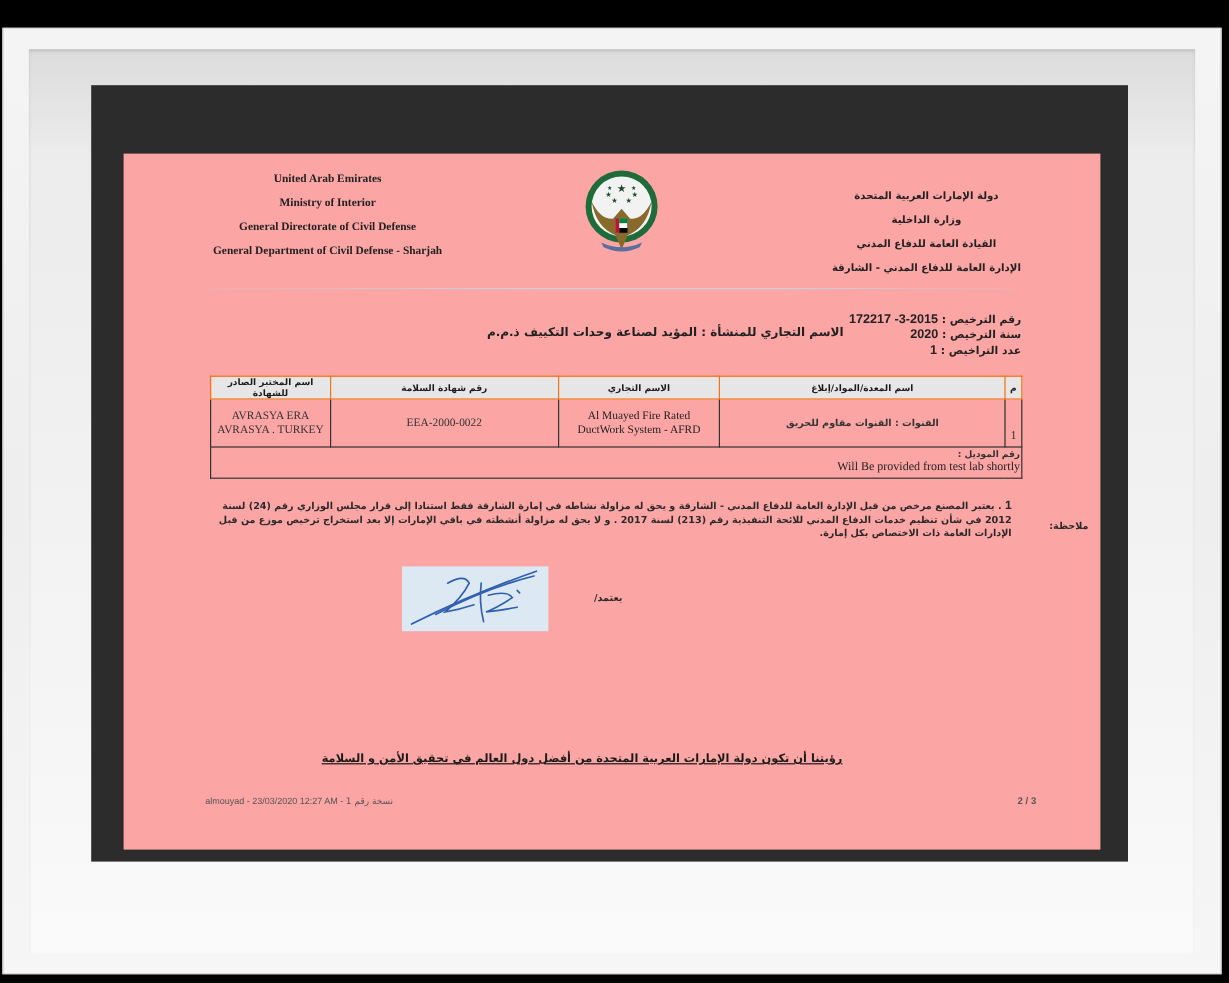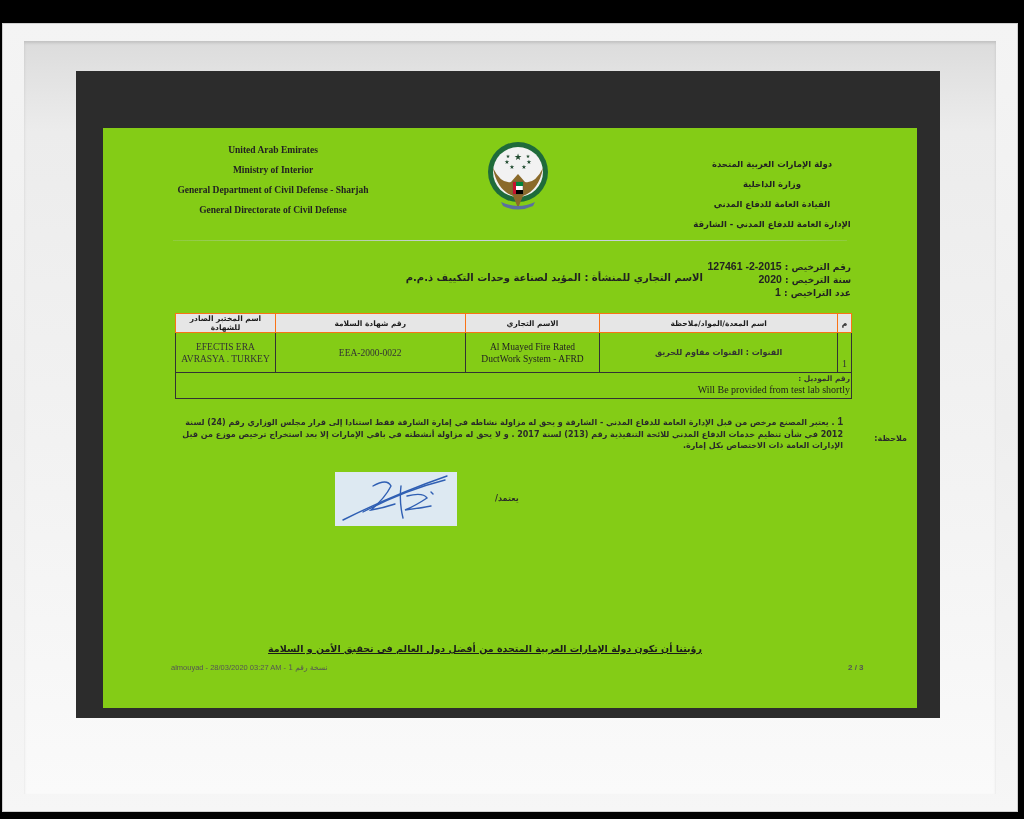--- a/index.html
+++ b/index.html
@@ -15,21 +15,21 @@
       position: absolute; left: 22px; top: 18px; right: 22px; bottom: 18px;
       background: linear-gradient(180deg, #dcdcdc 0%, #ececec 12%, #f3f3f3 60%, #fafafa 100%);
       box-shadow: inset 0 2px 3px rgba(0,0,0,0.12);
     }
     .mat {
       position: absolute; left: 76px; top: 71px; width: 864px; height: 647px;
       background: #2c2c2c;
     }
     .paper {
       position: absolute; left: 103px; top: 128px; width: 814px; height: 580px;
-      background: #84cc16;
+      background: #fca5a5;
       color: #1b1b1b;
     }
 
     .hdr-en { position: absolute; left: 60px; top: 12px; width: 220px; text-align: center; font-size: 9.5px; font-weight: bold; line-height: 20px; color: #222; }
     .hdr-ar { position: absolute; right: 60px; top: 14px; width: 170px; text-align: center; font-size: 8.5px; font-weight: bold; line-height: 20px; direction: rtl; font-family: "DejaVu Sans", sans-serif; color: #222; margin-top: 12px; }
 
     .emblem { position: absolute; left: 380px; top: 10px; width: 70px; height: 78px; }
 
     .hr-line { position: absolute; left: 70px; right: 70px; top: 112px; height: 1px; background: linear-gradient(90deg, rgba(190,200,215,0.2), #c8d0dc 40%, #c8d0dc 70%, rgba(190,200,215,0.2)); }
 
@@ -47,40 +47,40 @@
     .model-label { direction: rtl; font-family: "DejaVu Sans", sans-serif; font-size: 7.5px; font-weight: bold; }
     .model-val { font-size: 10px; color: #222; }
 
     .notes { position: absolute; left: 70px; top: 288px; width: 670px; direction: rtl; font-family: "DejaVu Sans", sans-serif; font-size: 8px; font-weight: bold; line-height: 11.5px; color: #2a2a2a; text-align: right; }
     .notes-label { position: absolute; right: 10px; top: 306px; direction: rtl; font-family: "DejaVu Sans", sans-serif; font-size: 8px; font-weight: bold; color: #2a2a2a; }
     .note-num { font-family: "Liberation Sans", sans-serif; font-size: 10px; }
 
     .signature { position: absolute; left: 232px; top: 344px; width: 122px; height: 54px; background: #dde9f2; }
     .approve-label { position: absolute; left: 392px; top: 366px; direction: rtl; font-family: "DejaVu Sans", sans-serif; font-size: 8px; font-weight: bold; color: #2a2a2a; }
 
-    .vision { position: absolute; left: 231px; top: 515px; width: 368px; text-align: center; direction: rtl; font-family: "DejaVu Sans", sans-serif; font-size: 9.5px; font-weight: bold; text-decoration: underline; color: #1b1b1b; white-space: nowrap; }
+    .vision { position: absolute; left: 231px; top: 499px; width: 368px; text-align: center; direction: rtl; font-family: "DejaVu Sans", sans-serif; font-size: 9.5px; font-weight: bold; text-decoration: underline; color: #1b1b1b; white-space: nowrap; }
     .footer-left { position: absolute; left: 68px; top: 535px; font-family: "Liberation Sans", sans-serif; font-size: 7.5px; color: #555; white-space: nowrap; }
     .footer-left .ar { font-family: "DejaVu Sans", sans-serif; direction: rtl; unicode-bidi: embed; }
     .footer-right { position: absolute; left: 745px; top: 535px; font-family: "Liberation Sans", sans-serif; font-size: 8px; font-weight: bold; color: #555; }
   </style>
 </head>
 <body>
 
 <div class="frame">
   <div class="frame-bevel"></div>
 </div>
 <div class="mat"></div>
 
 <div class="paper">
 
   <div class="hdr-en">
     <div>United Arab Emirates</div>
     <div>Ministry of Interior</div>
+    <div>General Directorate of Civil Defense</div>
     <div>General Department of Civil Defense - Sharjah</div>
-    <div>General Directorate of Civil Defense</div>
   </div>
 
   <div class="emblem">
     <svg width="70" height="78" viewBox="0 0 70 78">
       <circle cx="35" cy="34" r="30" fill="#1f6b3a"></circle>
       <circle cx="35" cy="34" r="25" fill="#f2f2f2"></circle>
       <g fill="#1f4a2e">
         <text x="35" y="22" font-size="9" text-anchor="middle" font-family="DejaVu Sans, sans-serif">★</text>
         <text x="24" y="26" font-size="6" text-anchor="middle" font-family="DejaVu Sans, sans-serif">★</text>
         <text x="46" y="26" font-size="6" text-anchor="middle" font-family="DejaVu Sans, sans-serif">★</text>
@@ -103,21 +103,21 @@
     <div>وزارة الداخلية</div>
     <div>القيادة العامة للدفاع المدني</div>
     <div>الإدارة العامة للدفاع المدني - الشارقة</div>
   </div>
 
   <div class="hr-line"></div>
 
   <div class="lic-info">
     <div class="lic-row">
       <span>رقم الترخيص :</span>
-      <span class="num">2015-2- 127461</span>
+      <span class="num">2015-3- 172217</span>
     </div>
     <div class="lic-row">
       <span>سنة الترخيص :</span>
       <span class="num">2020</span>
     </div>
     <div class="lic-row">
       <span>عدد التراخيص :</span>
       <span class="num">1</span>
     </div>
   </div>
@@ -129,26 +129,26 @@
       <col style="width:190px">
       <col style="width:135px">
       <col style="width:238px">
       <col style="width:14px">
     </colgroup>
     <tbody>
         <tr>
       <th>اسم المختبر الصادر للشهادة</th>
       <th>رقم شهادة السلامة</th>
       <th>الاسم التجاري</th>
-      <th>اسم المعدة/المواد/ملاحظة</th>
+      <th>اسم المعدة/المواد/إبلاغ</th>
       <th>م</th>
     </tr>
     <tr>
       <td>
-        <div>EFECTIS ERA</div>
+        <div>AVRASYA ERA</div>
         <div>AVRASYA . TURKEY</div>
       </td>
       <td>EEA-2000-0022</td>
       <td style="color:#222;text-align:center;">
         <div>Al Muayed Fire Rated</div>
         <div>DuctWork System - AFRD</div>
       </td>
       <td class="ar">القنوات : القنوات مقاوم للحريق</td>
       <td class="idx">1</td>
     </tr>
@@ -179,16 +179,16 @@
         <path d="M72 24 Q88 20 92 26 Q80 34 70 38 Q86 36 96 34"></path>
         <path d="M96 20 L98 22"></path>
       </g>
     </svg>
   </div>
   <div class="approve-label">يعتمد/</div>
 
   <div class="vision">رؤيتنا أن تكون دولة الإمارات العربية المتحدة من أفضل دول العالم في تحقيق الأمن و السلامة</div>
 
   <div class="footer-left">
-    <span>almouyad - 28/03/2020 03:27 AM - </span><span class="ar">نسخة رقم 1</span>
+    <span>almouyad - 23/03/2020 12:27 AM - </span><span class="ar">نسخة رقم 1</span>
   </div>
   <div class="footer-right">2 / 3</div>
 </div>
 
 </body></html>

